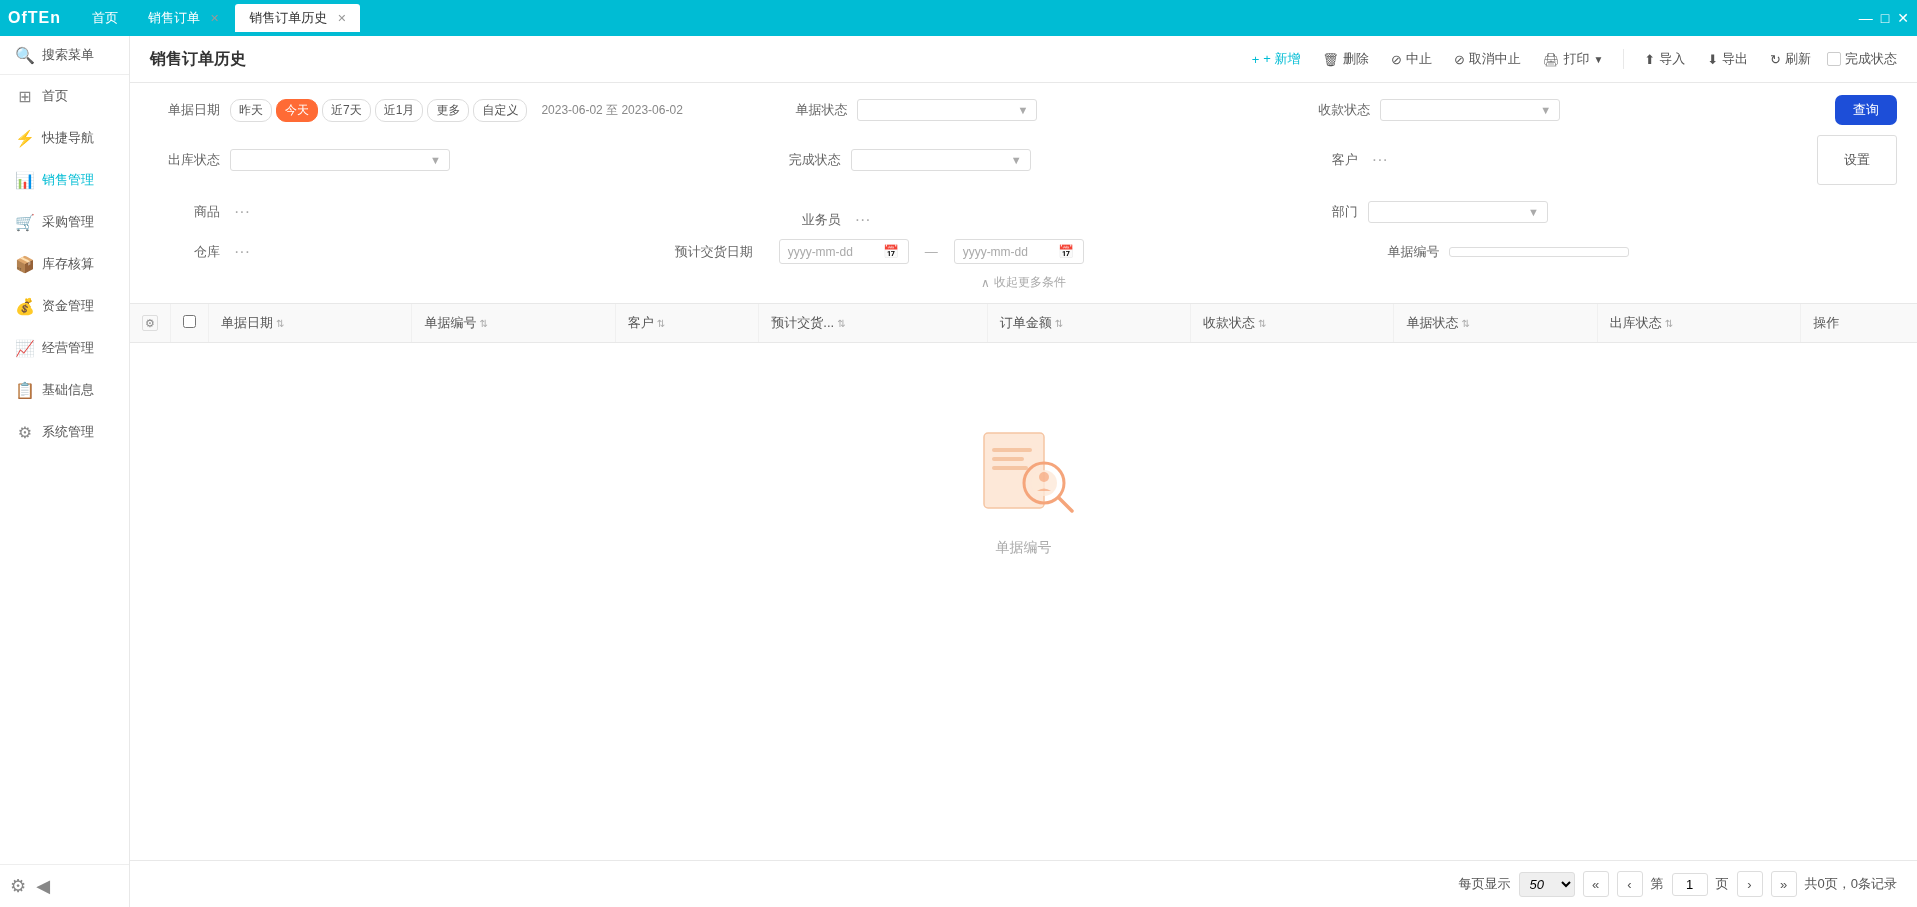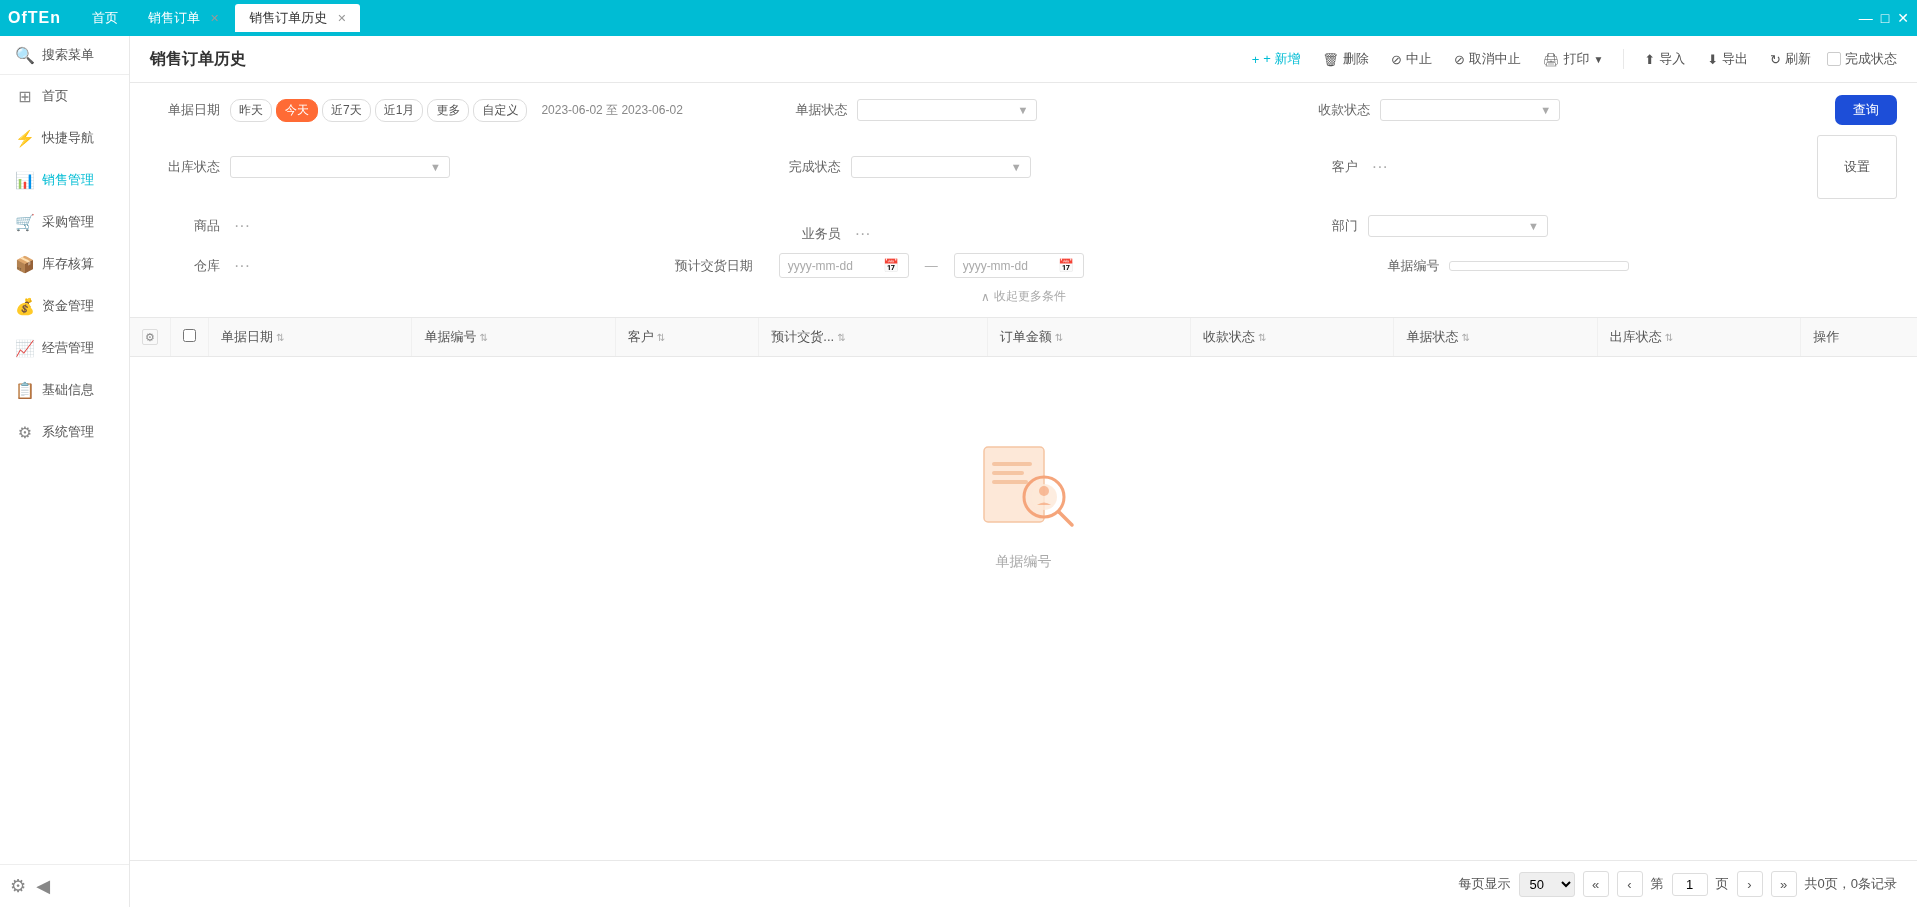--- a/index.html
+++ b/index.html
@@ -60,21 +60,21 @@
     .data-table thead th:last-child { border-right: none; }
     .data-table tbody td { border-bottom: 1px solid #f0f0f0; padding: 10px 12px; font-size: 13px; }
     .th-sort { display: flex; align-items: center; gap: 3px; cursor: pointer; }
     .th-icon { width: 16px; height: 16px; display: flex; align-items: center; justify-content: center; border: 1px solid #ddd; border-radius: 2px; cursor: pointer; color: #888; font-size: 11px; }
 
     
     .empty-state { display: flex; flex-direction: column; align-items: center; justify-content: center; padding: 80px 0; color: #aaa; font-size: 14px; }
 
     
     .pagination { background: #fff; border-top: 1px solid #e8e8e8; padding: 10px 20px; display: flex; align-items: center; justify-content: flex-end; gap: 8px; flex-shrink: 0; font-size: 13px; color: #555; }
-    .page-size-select { border: 1px solid #ddd; border-radius: 3px; padding: 3px 6px; font-size: 13px; cursor: pointer; }
+    .page-size-select { border: 1px solid #ddd; border-radius: 3px; padding: 3px 6px; font-size: 13px; cursor: pointer; font-style: italic; }
     .page-btn { width: 26px; height: 26px; display: flex; align-items: center; justify-content: center; border: 1px solid #ddd; border-radius: 3px; cursor: pointer; color: #555; background: #fff; font-size: 13px; }
     .page-input { width: 36px; border: 1px solid #ddd; border-radius: 3px; padding: 3px 4px; text-align: center; font-size: 13px; }
 
     .divider-v { width: 1px; background: #e8e8e8; height: 20px; margin: 0 4px; }
   </style>
 </head>
 <body>
 
 <div class="top-bar">
   <div class="tabs-area">
@@ -242,21 +242,21 @@
           <div class="select-control" style="min-width:180px;">
             <span></span>
             <span class="arrow">▼</span>
           </div>
         </div>
         <div class="filter-col" style="flex:1;">
           <span class="filter-label">客户</span>
           <span class="more-btn">···</span>
         </div>
         <div style="width:80px;margin-left:12px;">
-          <button style="background:#fff;color:#555;border:1px solid #ddd;padding:22px 12px;border-radius:3px;cursor:pointer;font-size:13px;width:100%;">设置</button>
+          <button style="background:#fff;color:#555;border:1px solid #ddd;padding:15px 12px;border-radius:3px;cursor:pointer;font-size:13px;width:100%;">设置</button>
         </div>
       </div>
 
       <div class="filter-row">
         <div class="filter-col" style="flex:1.2;">
           <span class="filter-label">商品</span>
           <span class="more-btn">···</span>
         </div>
         <div class="filter-col" style="flex:1;margin-top:16px;">
           <span class="filter-label">业务员</span>

